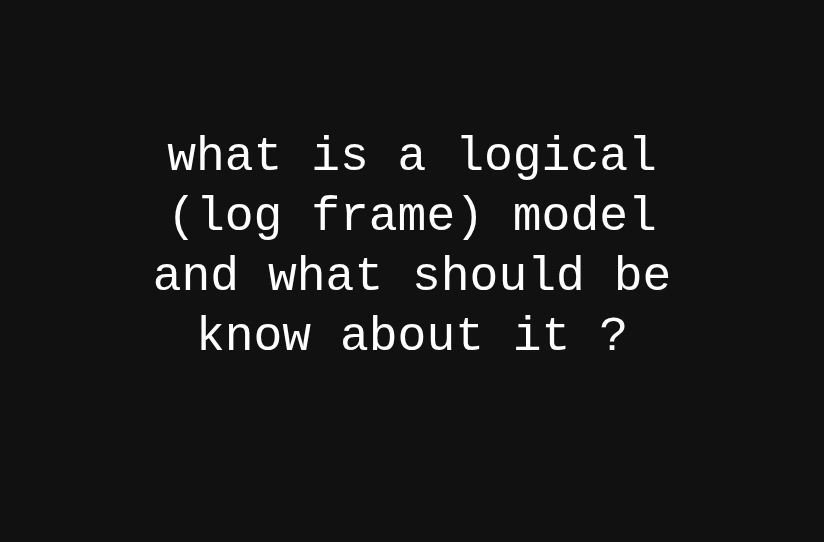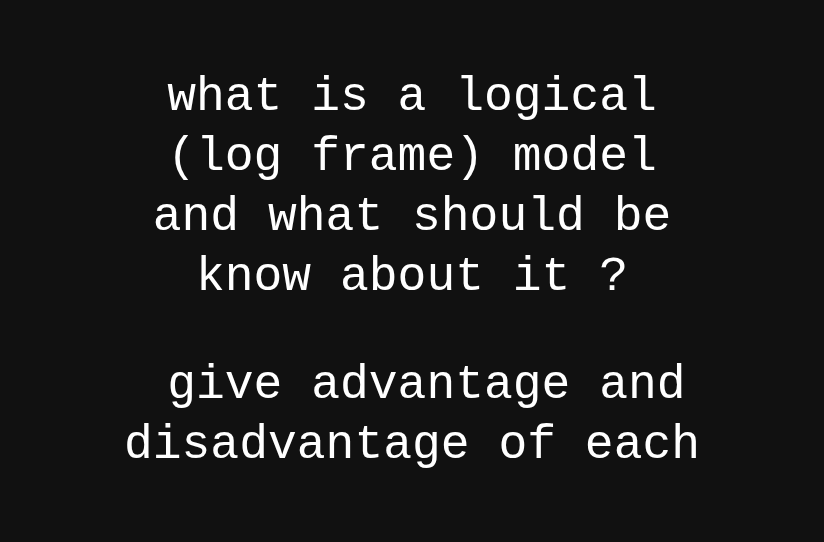--- a/index.html
+++ b/index.html
@@ -33,15 +33,13 @@
   }
 </style>
 </head>
 <body>
 
 <div class="container">
   <div class="paragraph p1">what is a logical
 (log frame) model
 and what should be
 know about it ?</div>
-  <div class="paragraph"> give advantage and
-disadvantage of each</div>
 </div>
 
 </body></html>

